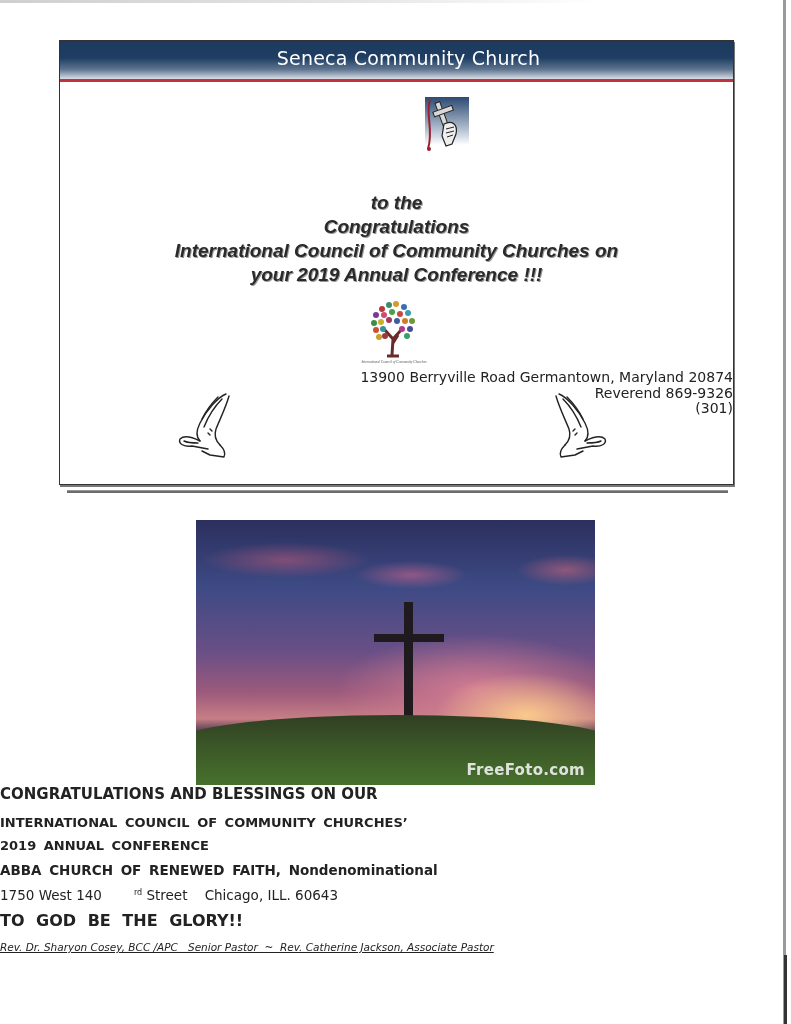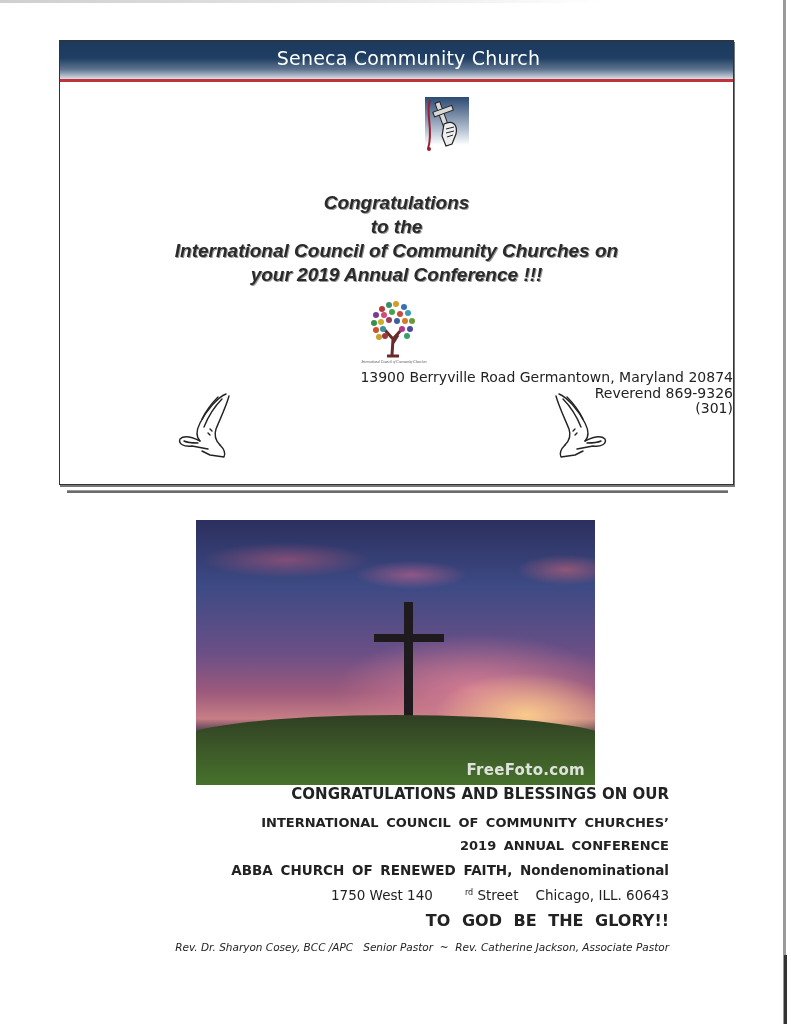--- a/index.html
+++ b/index.html
@@ -47,29 +47,29 @@
         radial-gradient(ellipse 70px 22px at 370px 50px, rgba(200,100,120,0.6), rgba(0,0,0,0) 70%),
         linear-gradient(to bottom, #2c2f5e 0%, #3d4a84 25%, #6a4f86 50%, #9c5a7c 65%, #c77e85 75%, #4b3a4e 80%); margin-left: 6px; }
     .photo-hill { position: absolute; left: -20px; top: 195px; width: 440px; height: 120px;
       border-radius: 55% 55% 0 0 / 25% 25% 0 0;
       background: linear-gradient(to bottom, #2f3f23 0%, #3d5a28 30%, #4a7a2e 70%, #3f6d29 100%); }
     .cross-vertical { position: absolute; left: 208px; top: 82px; width: 9px; height: 116px; background: #1e1a1e; }
     .cross-horizontal { position: absolute; left: 178px; top: 114px; width: 70px; height: 8px; background: #1e1a1e; }
     .watermark { position: absolute; right: 10px; bottom: 6px; color: #f0f0f0; font-family: "DejaVu Sans", sans-serif;
       font-size: 15px; font-weight: bold; letter-spacing: 0.3px; opacity: 0.9; }
 
-    .bottom-text { position: absolute; left: 0; width: 669px; text-align: right; font-family: "DejaVu Sans", sans-serif; color: #222; }
+    .bottom-text { position: absolute; left: 0; width: 669px; text-align: left; font-family: "DejaVu Sans", sans-serif; color: #222; }
     .line1 { top: 785px; font-size: 15px; font-weight: bold; }
     .line2 { top: 815px; font-size: 13px; font-weight: bold; word-spacing: 3px; }
     .line3 { top: 838px; font-size: 13px; font-weight: bold; word-spacing: 3px; }
     .line4 { top: 862px; font-size: 13.5px; font-weight: bold; word-spacing: 3px; }
     .line5 { top: 887px; font-size: 13.5px; }
     .line5 sup { font-size: 8px; padding-left: 32px; }
     .line6 { top: 911px; font-size: 16px; font-weight: bold; word-spacing: 6px; }
-    .line7 { top: 941px; font-size: 10.5px; font-style: italic; }
+    .line7 { top: 941px; font-size: 10.5px; font-style: italic; text-decoration: underline; }
   </style>
 </head>
 <body>
 
 <div class="scan-top-edge"></div>
 <div class="scan-right-edge"></div>
 <div class="scan-right-edge-dark"></div>
 
 <div class="ad-box">
   <div class="ad-header">
@@ -87,22 +87,22 @@
     <rect x="3" y="3" width="44" height="48" fill="url(#lg1)"></rect>
     <path d="M8 6 C 3 20, 12 35, 6 55" stroke="#9a2030" stroke-width="2" fill="none"></path>
     <circle cx="7" cy="55" r="2" fill="#9a2030"></circle>
     <rect x="17" y="8" width="5" height="30" fill="#d8d8d8" stroke="#222" stroke-width="1" transform="rotate(-20 19 20)"></rect>
     <rect x="11" y="15" width="20" height="5" fill="#d8d8d8" stroke="#222" stroke-width="1" transform="rotate(-20 20 17)"></rect>
     <path d="M22 30 C 30 26, 36 30, 34 40 L 30 50 L 24 52 L 20 42 Z" fill="#eee" stroke="#222" stroke-width="1.2"></path>
     <path d="M24 35 L32 33 M24 39 L32 37 M25 43 L31 41" stroke="#222" stroke-width="1"></path>
   </svg>
 
   <div class="congrats">
+    <div>to the</div>
     <div>Congratulations</div>
-    <div>to the</div>
     <div>International Council of Community Churches on</div>
     <div>your 2019 Annual Conference !!!</div>
   </div>
 
   <svg class="tree-logo" viewBox="0 0 80 66">
     <path d="M38 56 L39 40 L30 30 M39 40 L48 30 M39 44 L44 36" stroke="#6b2a2a" stroke-width="3" fill="none"></path>
     <path d="M33 57 L45 57" stroke="#6b2a2a" stroke-width="3"></path>
     <g>
       <circle cx="28" cy="10" r="3" fill="#b53a3a"></circle>
         <circle cx="35" cy="6" r="3" fill="#3a8f6a"></circle>

